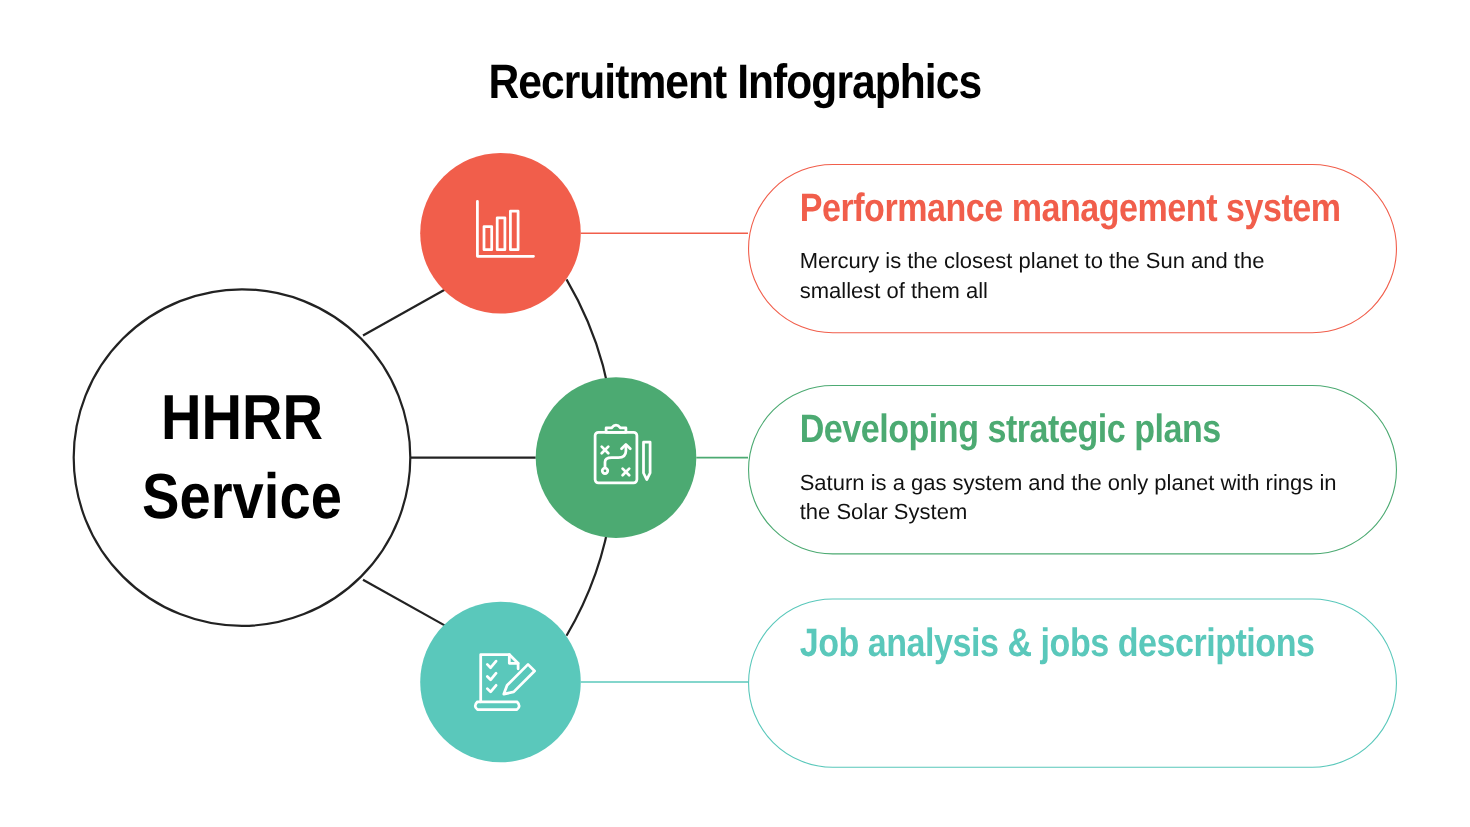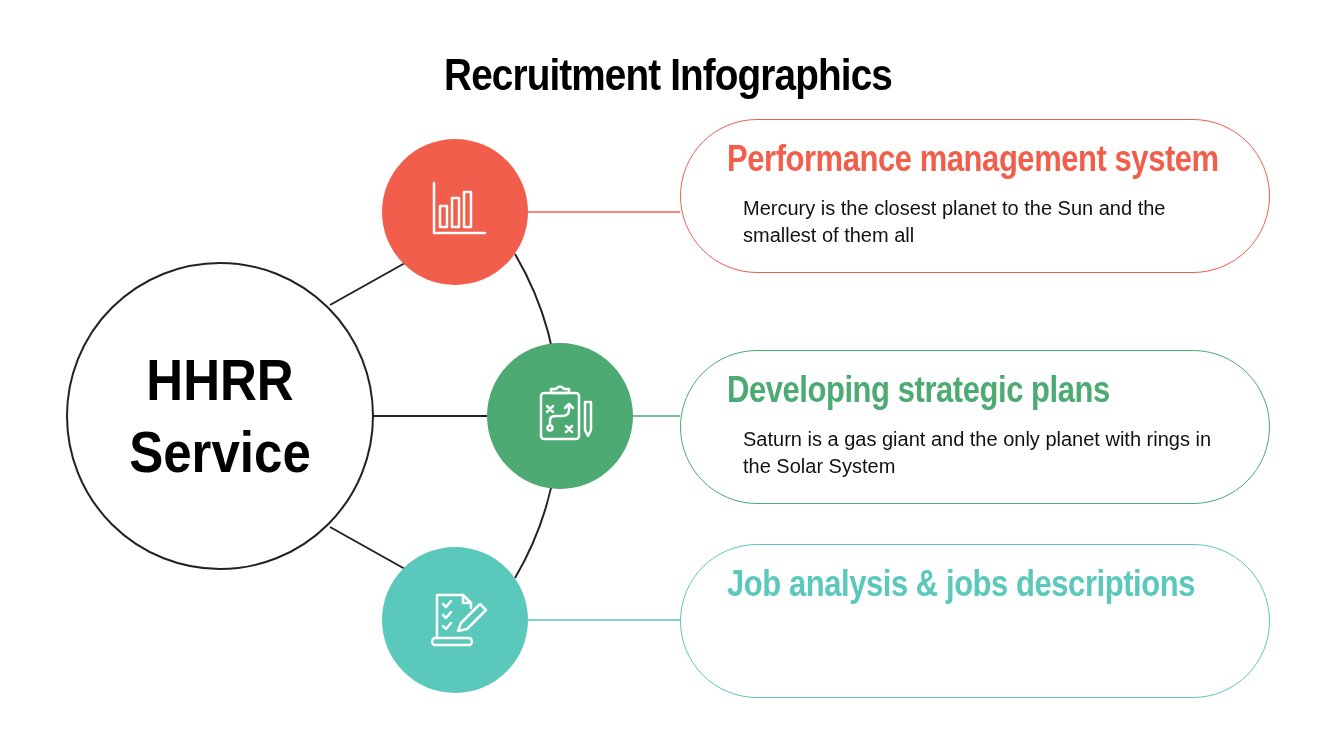--- a/index.html
+++ b/index.html
@@ -2,21 +2,21 @@
 <html><head>
 <meta charset="utf-8">
 <style>
   html, body { margin:0; padding:0; background:#ffffff; }
   body { width:1336px; height:752px; position:relative; overflow:hidden; font-family:"Liberation Sans", sans-serif; }
   #title { position:absolute; left:0; top:50px; width:1336px; text-align:center; font-family:"Liberation Sans", sans-serif; font-weight:bold; font-size:44px; color:#000; letter-spacing:-1px; transform:scaleX(0.88); transform-origin:center; }
   svg#diagram { position:absolute; left:0; top:0; }
   .center-label { position:absolute; left:67px; top:263px; width:306px; height:306px; display:flex; flex-direction:column; align-items:center; justify-content:center; font-weight:bold; font-size:58px; line-height:72px; color:#000; transform:scaleX(0.88); }
   .pill { position:absolute; left:680px; width:590px; height:154px; box-sizing:border-box; border-radius:77px; border:1.5px solid; background:#fff; }
   .pill .ptitle { position:absolute; left:46px; top:18px; font-weight:bold; font-size:36px; letter-spacing:-0.5px; white-space:nowrap; transform:scaleX(0.86); transform-origin:left center; }
-  .pill .pdesc { position:absolute; left:46px; top:75px; width:500px; font-size:20px; line-height:27px; color:#111;margin-left:16px; }
+  .pill .pdesc { position:absolute; left:46px; top:75px; width:500px; font-size:20px; line-height:27px; color:#111; }
 </style>
 </head>
 <body>
 
 <div id="title">Recruitment Infographics</div>
 
 <svg id="diagram" width="1336" height="752">
 
   <path d="M 515 254 A 320 320 0 0 1 515 578" fill="none" stroke="#222" stroke-width="2"></path>
 
@@ -61,25 +61,25 @@
     <path d="M 443 626 L 446 629 L 451 623"></path>
     <path d="M 458 631 L 461 623 L 480 604 L 486 610 L 467 629 Z"></path>
   </g>
 </svg>
 
 <div class="center-label">
   <span>HHRR</span>
   <span>Service</span>
 </div>
 
-<div class="pill" style="top:119px; border-color:#f15e4b;">
+<div class="pill" style="top:149px; border-color:#f15e4b;">
   <div class="ptitle" style="color:#f15e4b;">Performance management system</div>
   <div class="pdesc">Mercury is the closest planet to the Sun and the smallest of them all</div>
 </div>
 
 <div class="pill" style="top:350px; border-color:#4caa72;">
   <div class="ptitle" style="color:#4caa72;">Developing strategic plans</div>
-  <div class="pdesc">Saturn is a gas giant and the only planet with rings in the Solar System</div>
+  <div class="pdesc">Saturn is a gas system and the only planet with rings in the Solar System</div>
 </div>
 
 <div class="pill" style="top:544px; border-color:#5ac8bb;">
   <div class="ptitle" style="color:#5ac8bb;">Job analysis &amp; jobs descriptions</div>
 </div>
 
 </body></html>

